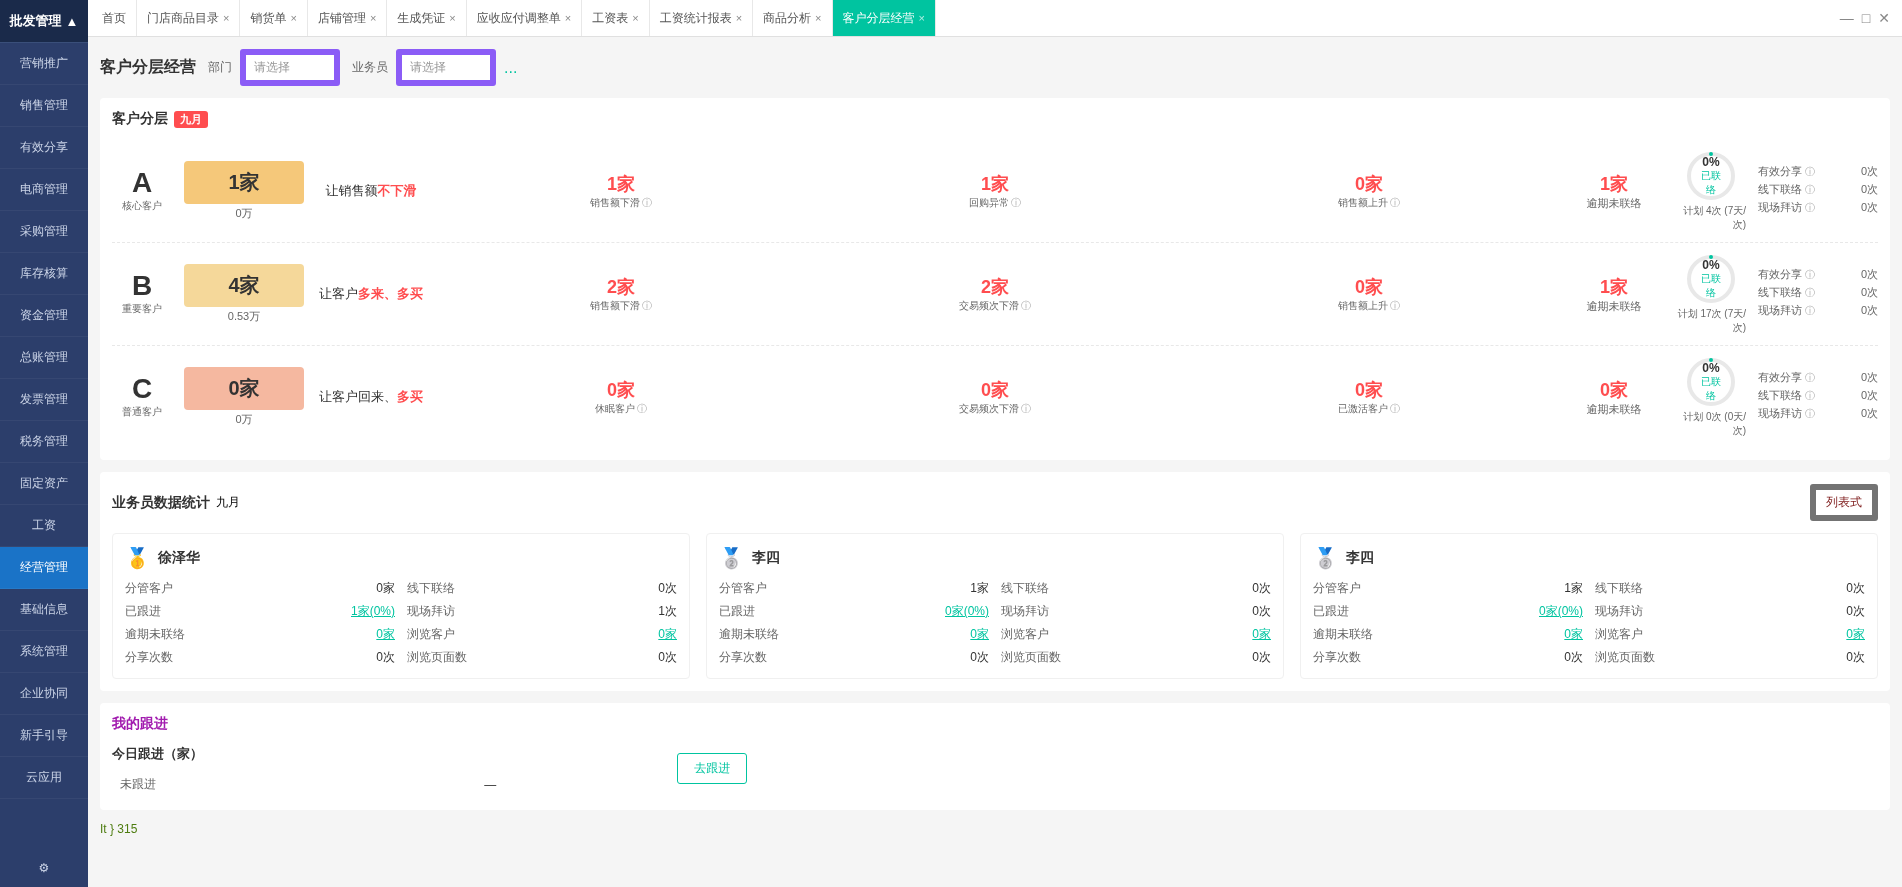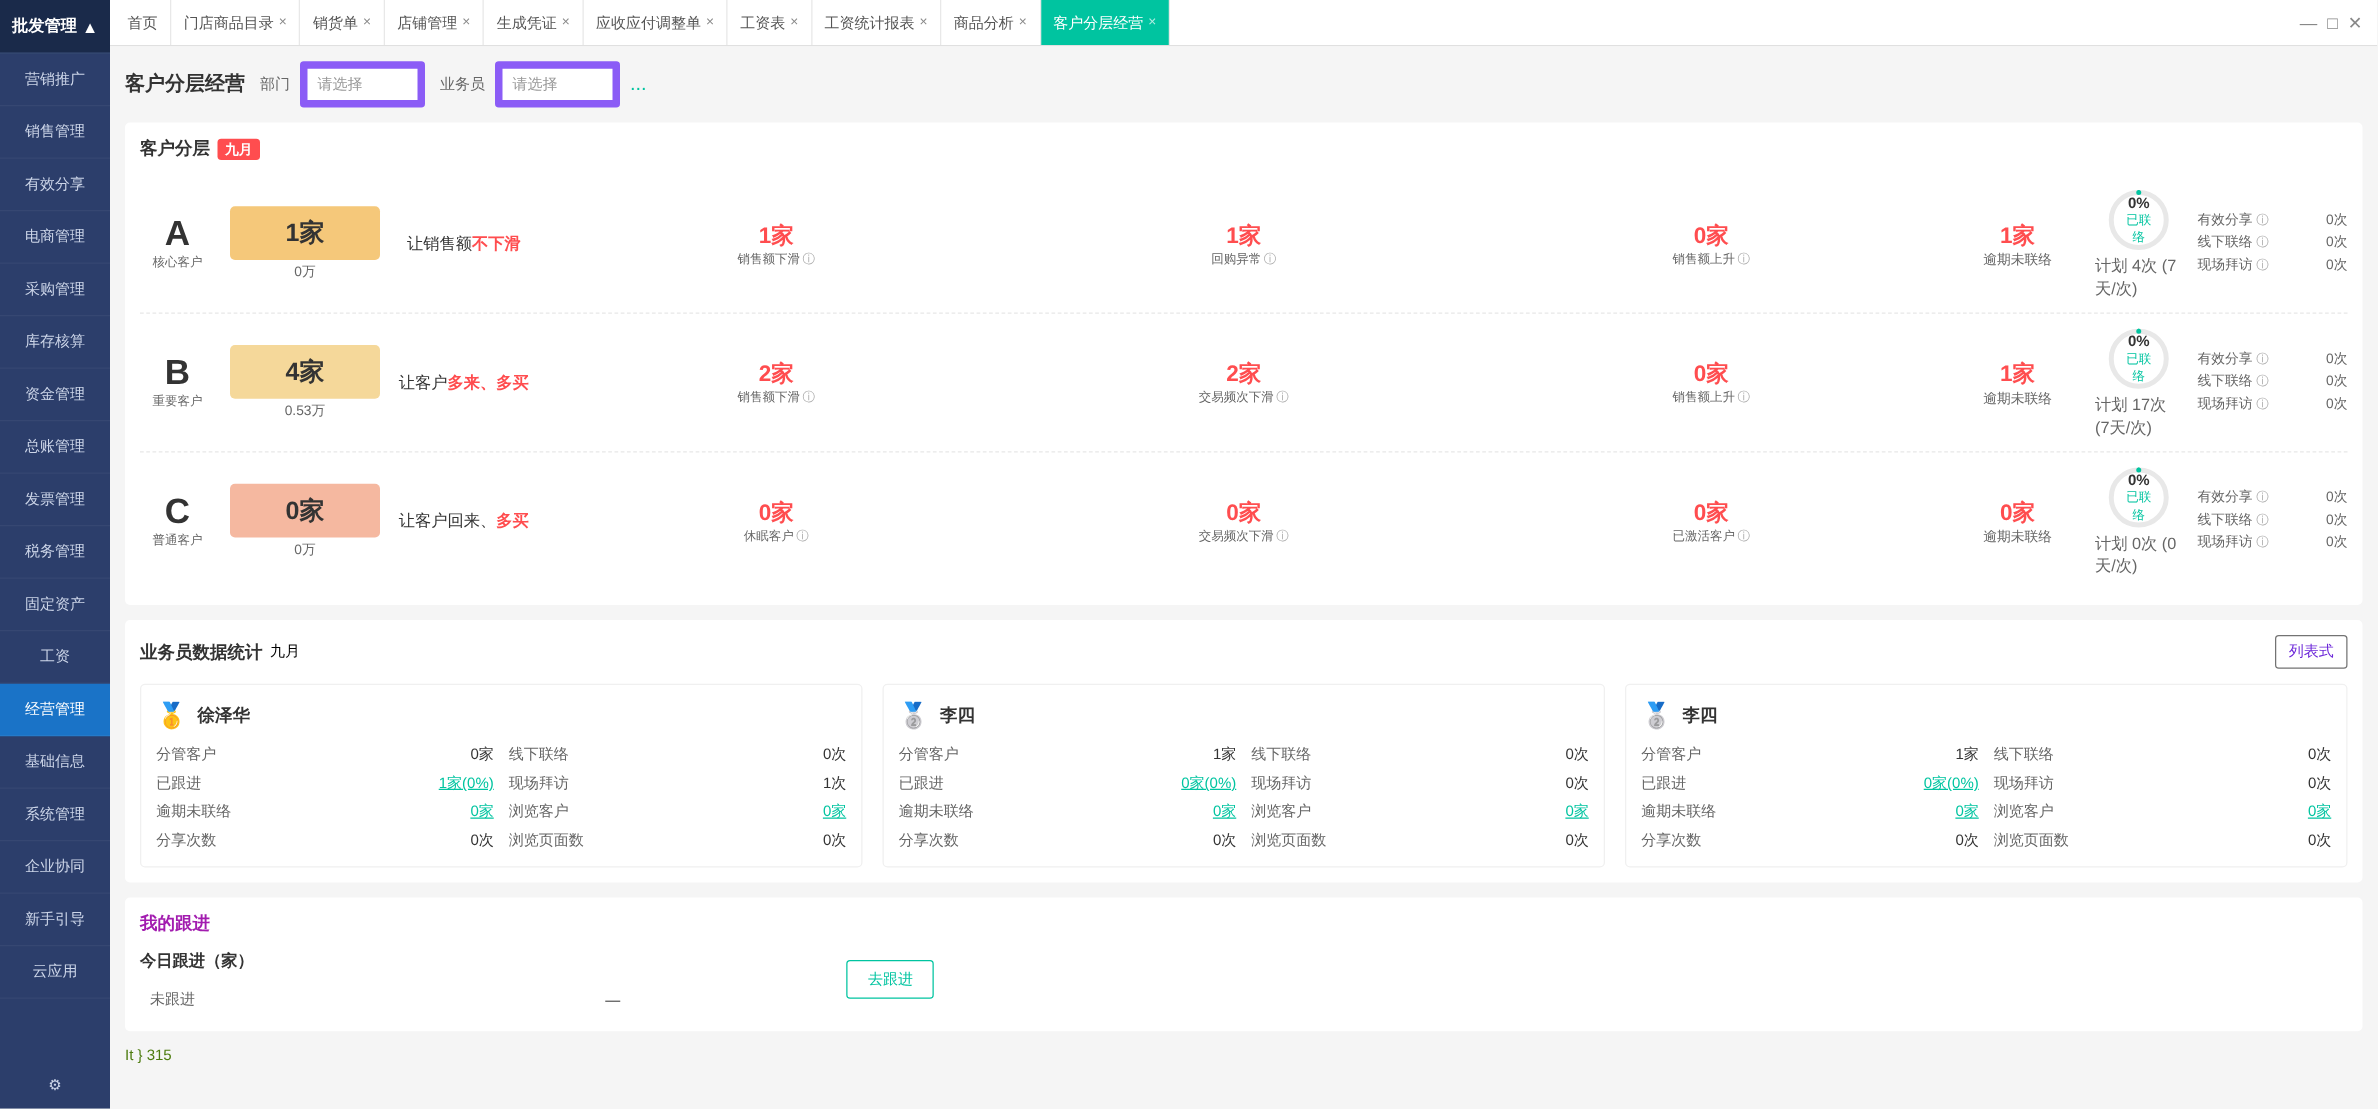--- a/index.html
+++ b/index.html
@@ -245,21 +245,21 @@
     .circle-svg { width: 52px; height: 52px; }
     .circle-text {
       position: absolute;
       top: 50%;
       left: 50%;
       transform: translate(-50%, -50%);
       text-align: center;
     }
     .circle-pct { font-size: 12px; font-weight: bold; color: #333; }
     .circle-status { font-size: 10px; color: #00c4a0; }
-    .circle-plan { font-size: 13px; color: #666; text-align: left; margin-top: 2px; }
+    .circle-plan { font-size: 10px; color: #666; text-align: right; margin-top: 2px; }
 
     .tier-stats-right {
       width: 120px;
       flex-shrink: 0;
       font-size: 11px;
       color: #666;
     }
     .stats-right-item {
       display: flex;
       justify-content: space-between;
@@ -324,22 +324,22 @@
 
     .list-table { width: 100%; }
     .list-table td { padding: 3px 6px; font-size: 12px; color: #333; }
     .list-table .label-cell { color: #666; }
 
     
     ::-webkit-scrollbar { width: 6px; }
     ::-webkit-scrollbar-thumb { background: #ccc; border-radius: 3px; }
 
     .btn-list-view {
-      border: 1px solid #737373;
-      color: #6d28d9;
+      border: 6px solid #737373;
+      color: #7f1d1d;
       background: #fff;
       padding: 4px 10px;
       border-radius: 3px;
       cursor: pointer;
       font-size: 12px;
     }
   </style>
 </head>
 <body>
 

